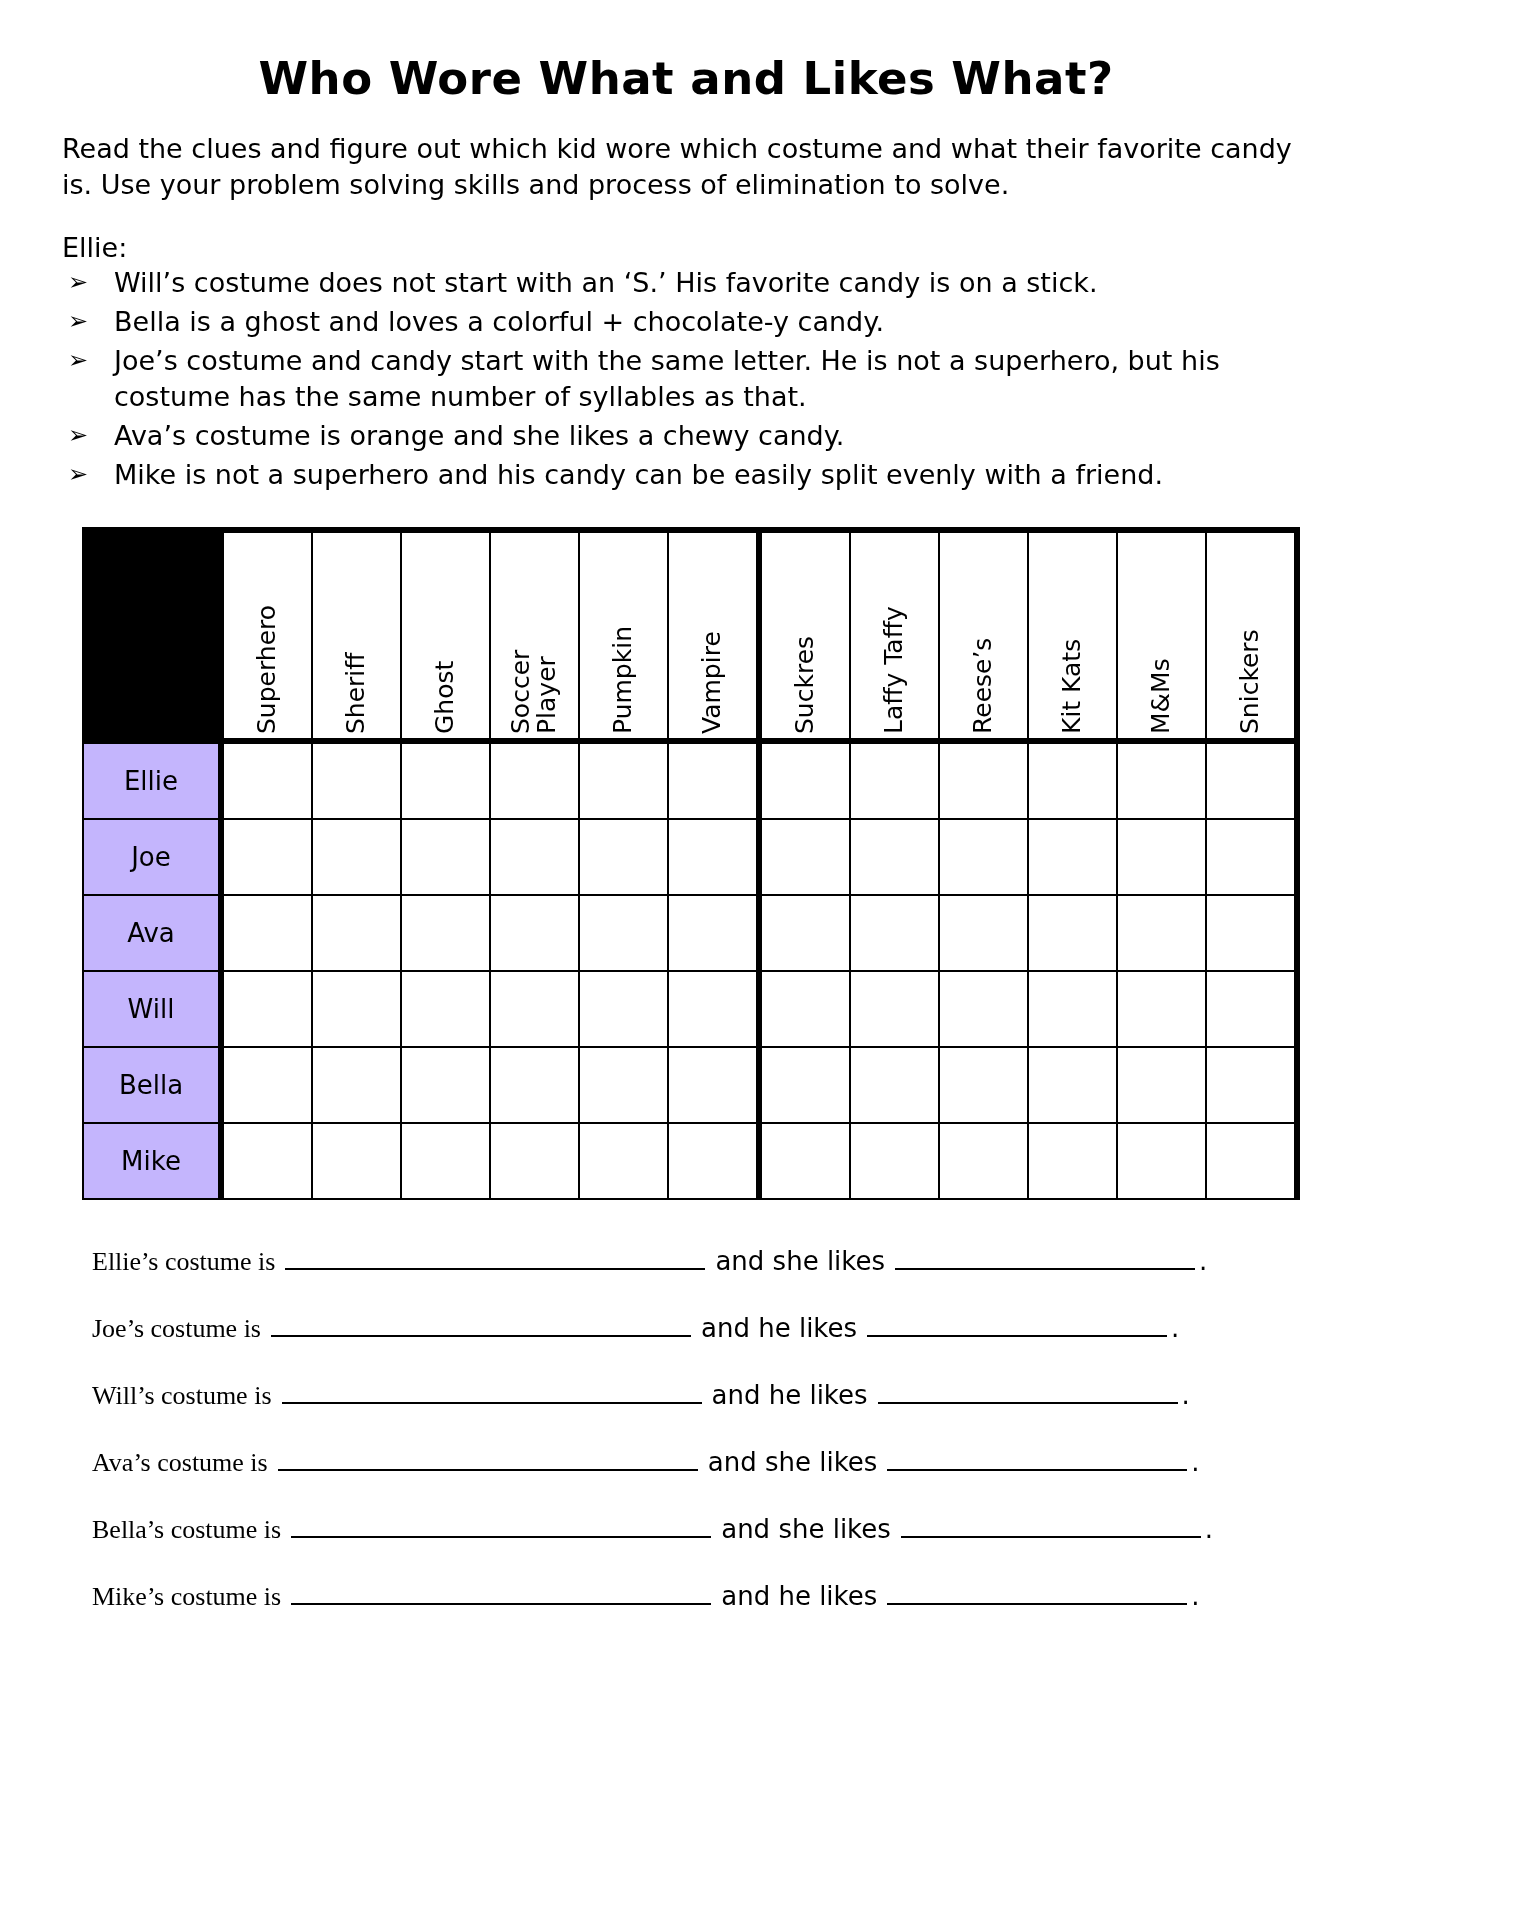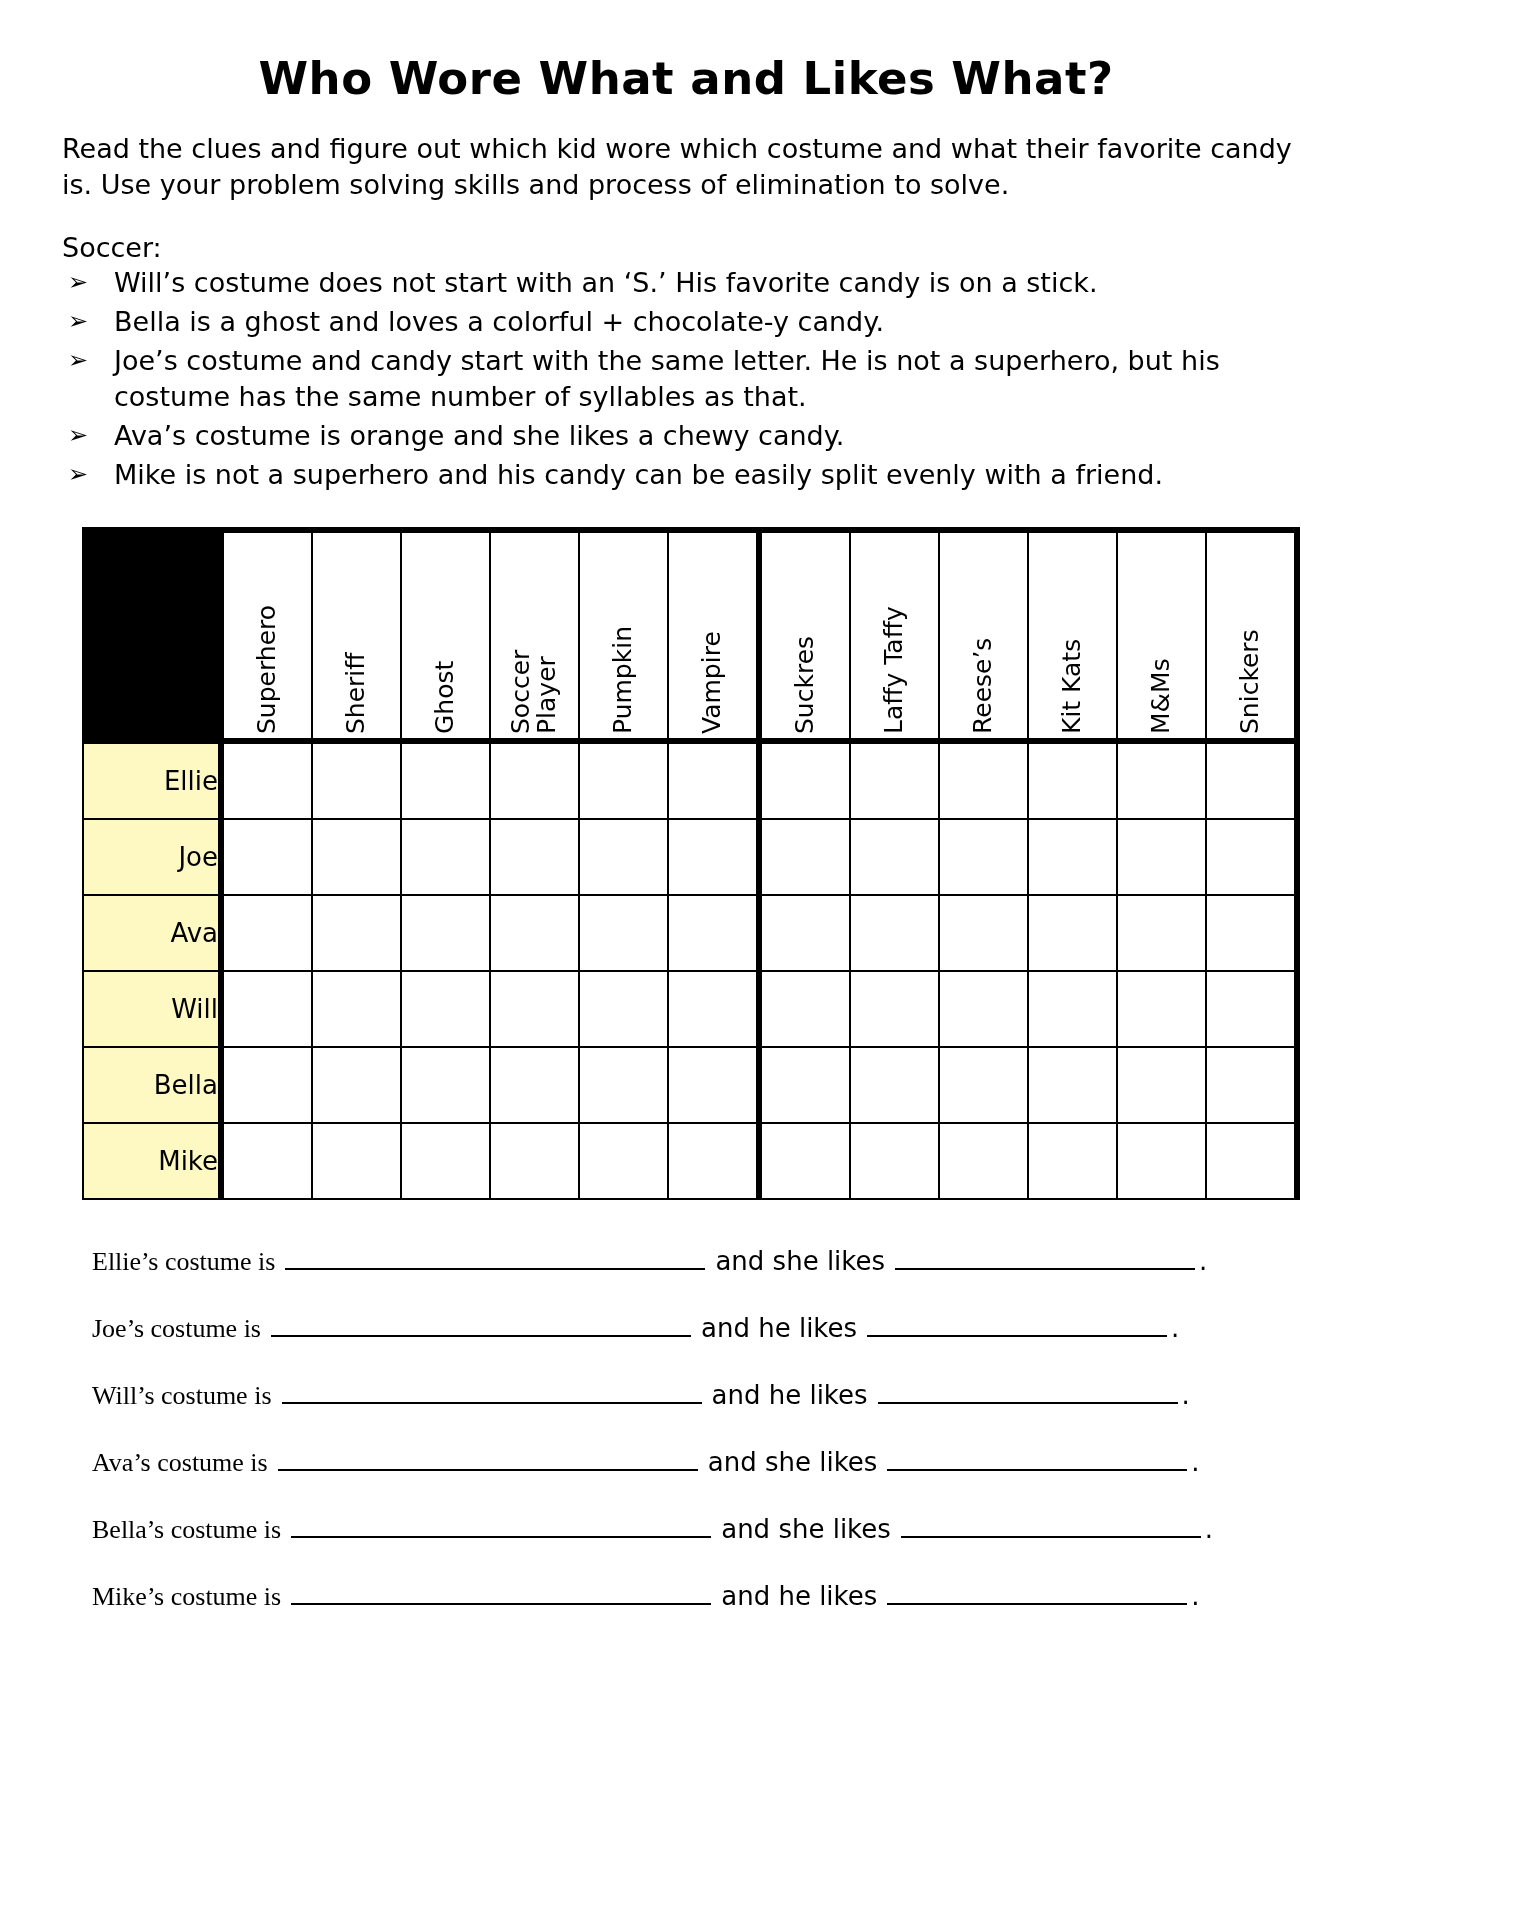--- a/index.html
+++ b/index.html
@@ -105,25 +105,25 @@
     line-height: 1.05;
     display: inline-block;
     padding: 0 0 10px 0;
     white-space: pre-line;
     text-align: left;
     height: 190px;
   }
   .row-head {
     width: 134px;
     height: 74px;
-    text-align: right;
+    text-align: center;
     vertical-align: middle;
     font-size: 26px;
     padding-left: 14px;
-    background: #fef9c3;
+    background: #c4b5fd;
   }
   .cell {
     width: 87px;
     height: 74px;
     background: #fff;
   }
   
   .thick-left { border-left: 6px solid #000 !important; }
   .thick-right { border-right: 6px solid #000 !important; }
   .thick-top { border-top: 6px solid #000 !important; }
@@ -164,21 +164,21 @@
 </style>
 </head>
 <body>
 
 <div class="page">
 
   <div class="title">Who Wore What and Likes What?</div>
 
   <p class="intro">Read the clues and figure out which kid wore which costume and what their favorite candy is. Use your problem solving skills and process of elimination to solve.</p>
 
-  <div class="clues-label">Soccer:</div>
+  <div class="clues-label">Ellie:</div>
 
   <ul class="clue-list">
     <li class="clue-item">
       <span class="clue-bullet">➢</span>
       <span class="clue-text">Will’s costume does not start with an ‘S.’  His favorite candy is on a stick.</span>
     </li>
     <li class="clue-item">
       <span class="clue-bullet">➢</span>
       <span class="clue-text">Bella is a ghost and loves a colorful + chocolate-y candy.</span>
     </li>

